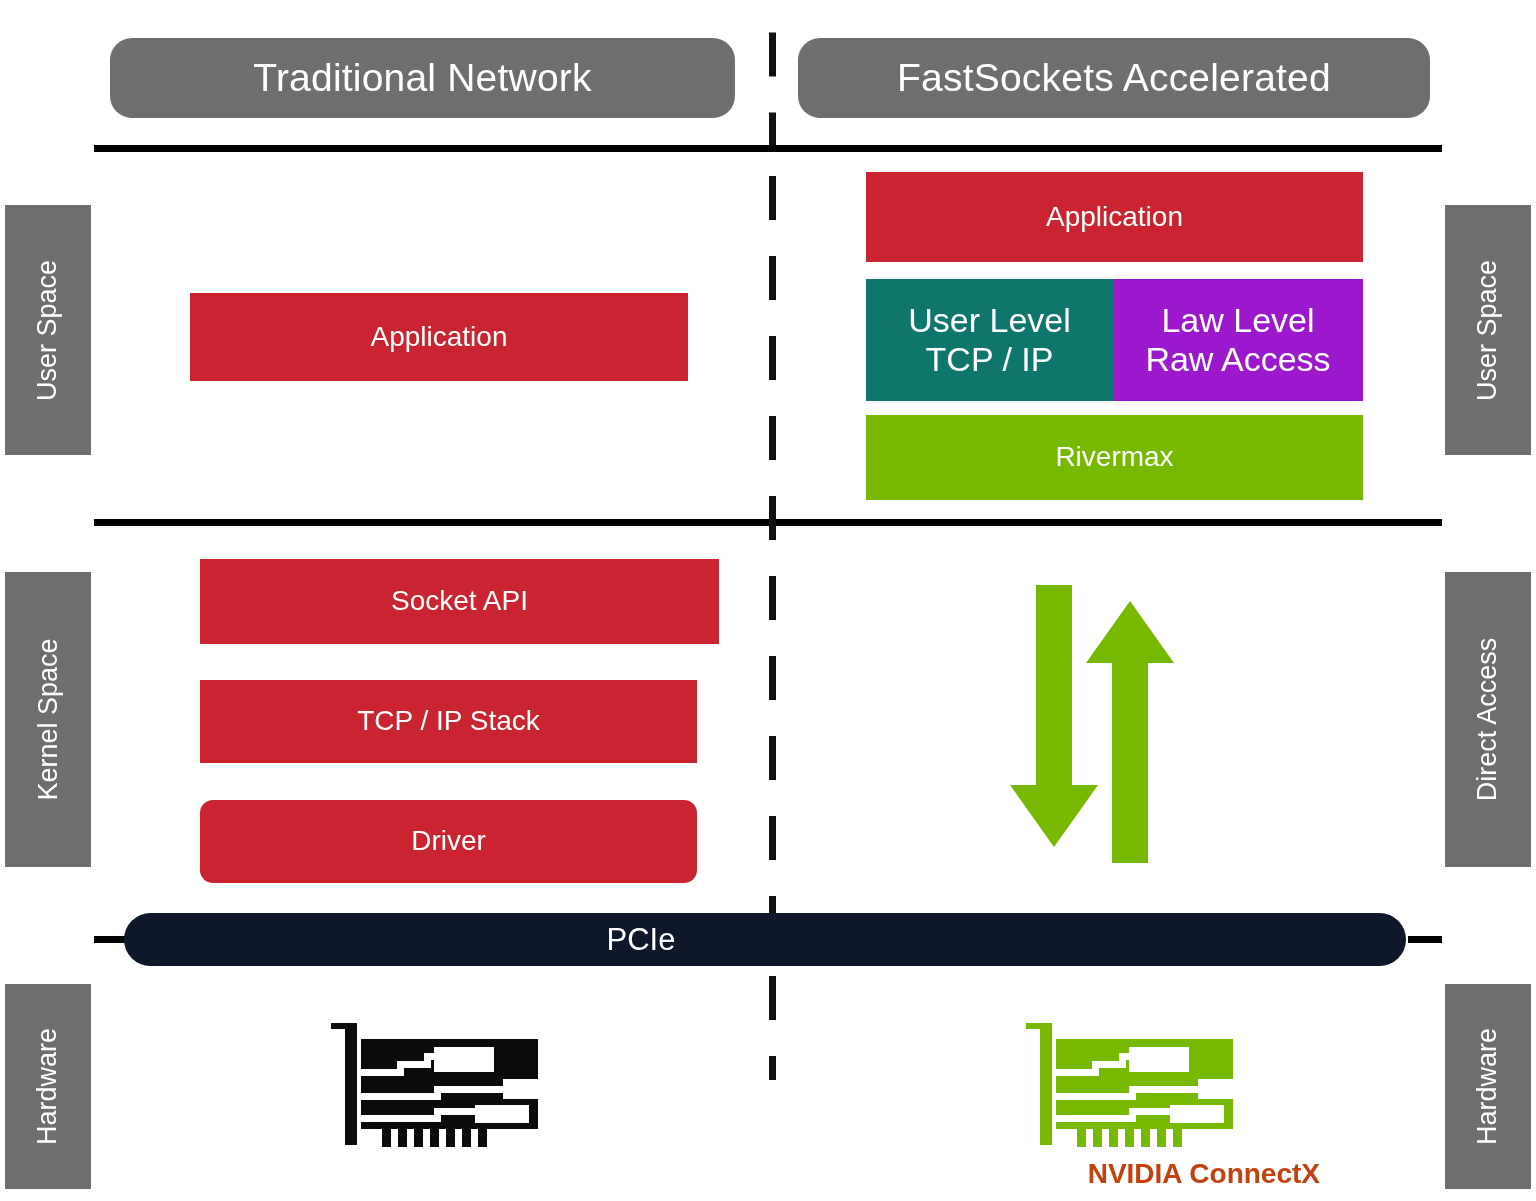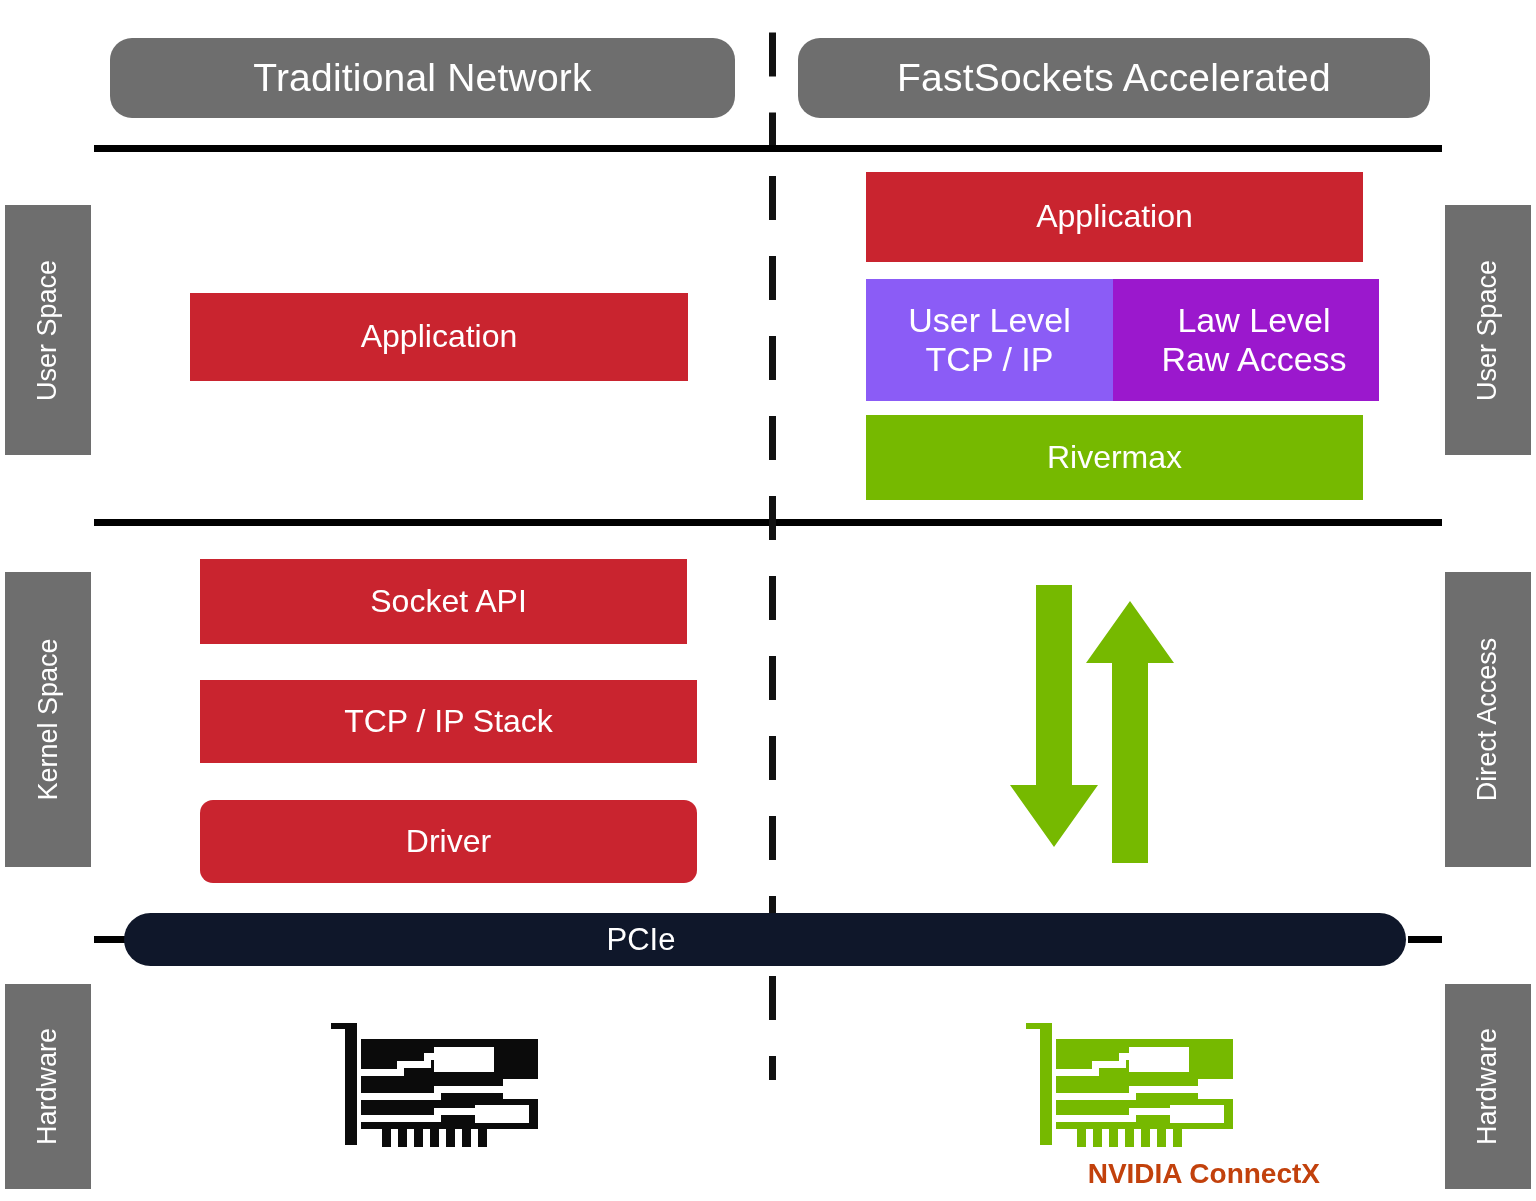--- a/index.html
+++ b/index.html
@@ -39,25 +39,25 @@
     background-size:7px 80px;
     background-repeat:repeat-y;
   }
   .tick{position:absolute;background:#000000;height:7px;width:34px;}
 
   
   .block{
     position:absolute;
     display:flex;align-items:center;justify-content:center;
     text-align:center;color:#ffffff;
-    font-size:32px;font-weight:400;line-height:1.16;
+    font-size:28px;font-weight:400;line-height:1.16;
   }
   .block.red{background:#c9242f;}
-  .block.blue{background:#8b5cf6;}
-  .block.purple{background:#9b18cd;padding-left:16px;}
+  .block.blue{background:#0f766e;}
+  .block.purple{background:#9b18cd;}
   .block.green{background:#76b900;}
   .block.two-line{font-size:34px;}
 
   
   .pcie{
     position:absolute;background:#0f172a;border-radius:34px;
     display:flex;align-items:center;justify-content:center;
     color:#ffffff;font-size:31px;
   }
 
@@ -106,21 +106,21 @@
   <span>Direct Access</span>
 </div>
 <div class="side-label" style="left:1445px;top:984px;width:86px;height:205px;">
   <span>Hardware</span>
 </div>
 
 <div class="block red" style="left:190px;top:293px;width:498px;height:88px;">
   <span>Application</span>
 </div>
 
-<div class="block red" style="left:200px;top:559px;width:477px;height:85px;padding-left:10px;">
+<div class="block red" style="left:200px;top:559px;width:519px;height:85px;">
   <span>Socket API</span>
 </div>
 
 <div class="block red" style="left:200px;top:680px;width:497px;height:83px;">
   <span>TCP / IP Stack</span>
 </div>
 
 <div class="block red" style="left:200px;top:800px;width:497px;height:83px;border-radius:13px;">
   <span>Driver</span>
 </div>

